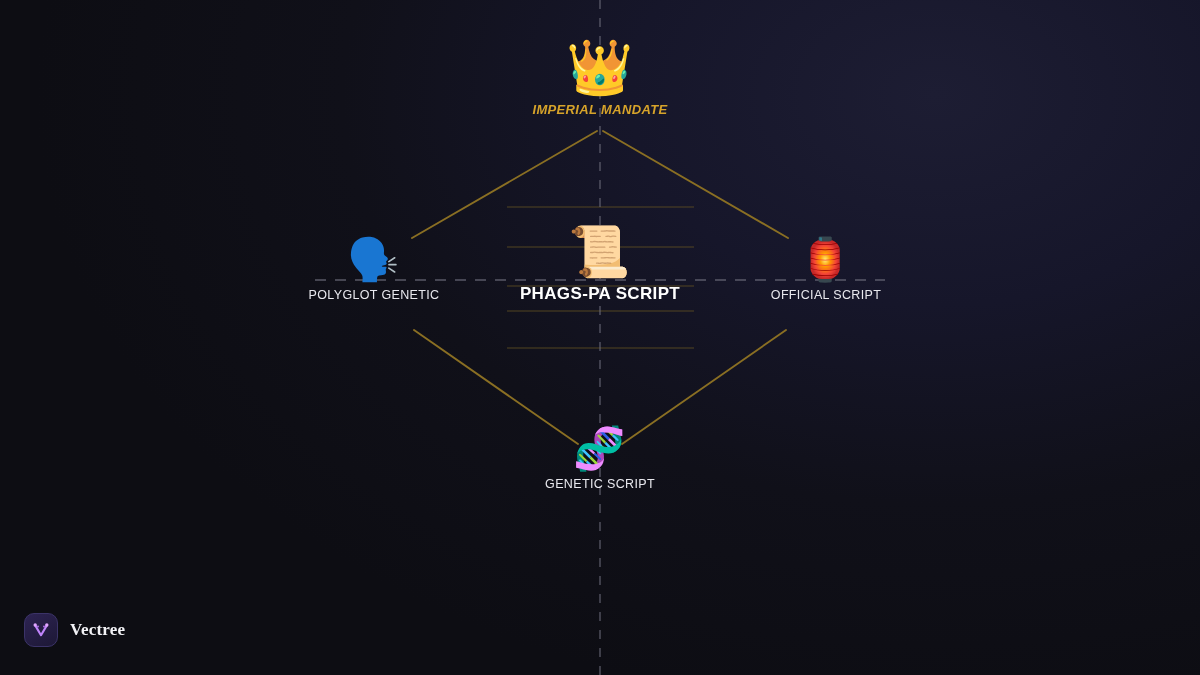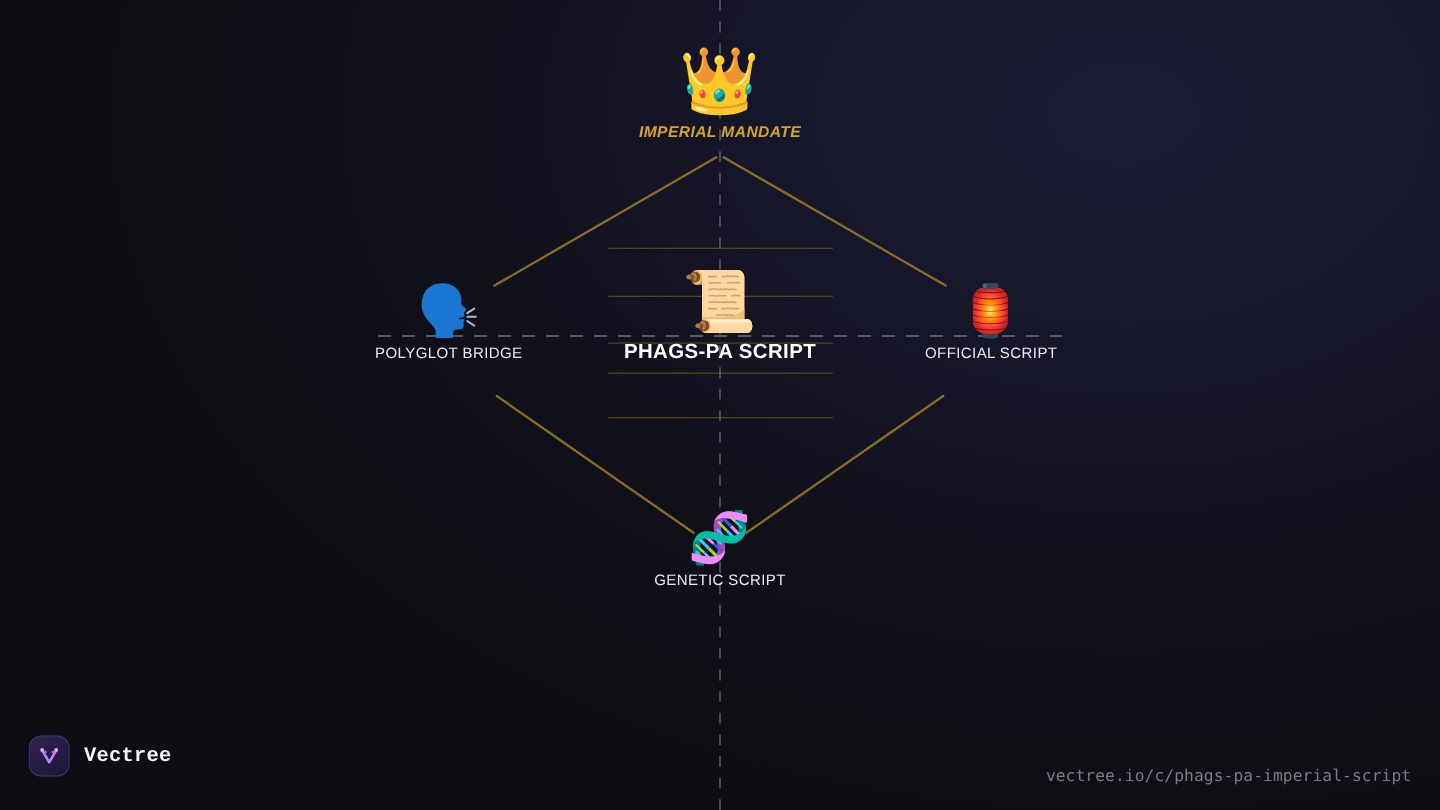--- a/index.html
+++ b/index.html
@@ -62,21 +62,21 @@
   #brand { display:flex; align-items:center; gap:12px; margin-bottom:12px; }
   #brand-logo {
     width:34px; height:34px;
     border-radius:10px;
     background:linear-gradient(150deg,#2d2352 0%, #1d1836 100%);
     border:1px solid #3b3368;
     display:flex; align-items:center; justify-content:center;
     flex:0 0 auto;
   }
   #brand-name {
-    font-family:Liberation Mono, monospace;
+    font-family:Liberation Serif, serif;
     font-size:17px;
     font-weight:700;
     color:#f2f2f6;
     letter-spacing:.2px;
   }
   #headline {
     font-family:"DejaVu Sans Mono", monospace;
     font-weight:700;
     font-size:31px;
     line-height:1.06;
@@ -127,21 +127,21 @@
       <span class="label">IMPERIAL MANDATE</span>
     </div>
 
     <div class="node node-center" style="left:600px; top:265px;">
       <span class="emoji">📜</span>
       <span class="label">PHAGS-PA SCRIPT</span>
     </div>
 
     <div class="node node-leaf" style="left:374px; top:270px;">
       <span class="emoji">🗣️</span>
-      <span class="label">POLYGLOT BRIDGE</span>
+      <span class="label">POLYGLOT GENETIC</span>
     </div>
 
     <div class="node node-leaf" style="left:826px; top:270px;">
       <span class="emoji">🏮</span>
       <span class="label">OFFICIAL SCRIPT</span>
     </div>
 
     <div class="node node-leaf" style="left:600px; top:459px;">
       <span class="emoji">🧬</span>
       <span class="label">GENETIC SCRIPT</span>
@@ -157,16 +157,15 @@
           <circle cx="4.2" cy="5.0" r="1.7" fill="#e0a6ff"></circle>
           <circle cx="15.8" cy="5.0" r="1.7" fill="#e0a6ff"></circle>
           <circle cx="7.0" cy="6.6" r="1.0" fill="#b06fe8"></circle>
           <circle cx="13.0" cy="6.6" r="1.0" fill="#b06fe8"></circle>
         </svg>
       </div>
       <span id="brand-name">Vectree</span>
     </div>
 
 
-    <span id="url">vectree.io/c/phags-pa-imperial-script</span>
   </div>
 
 </div>
 
 </body></html>

